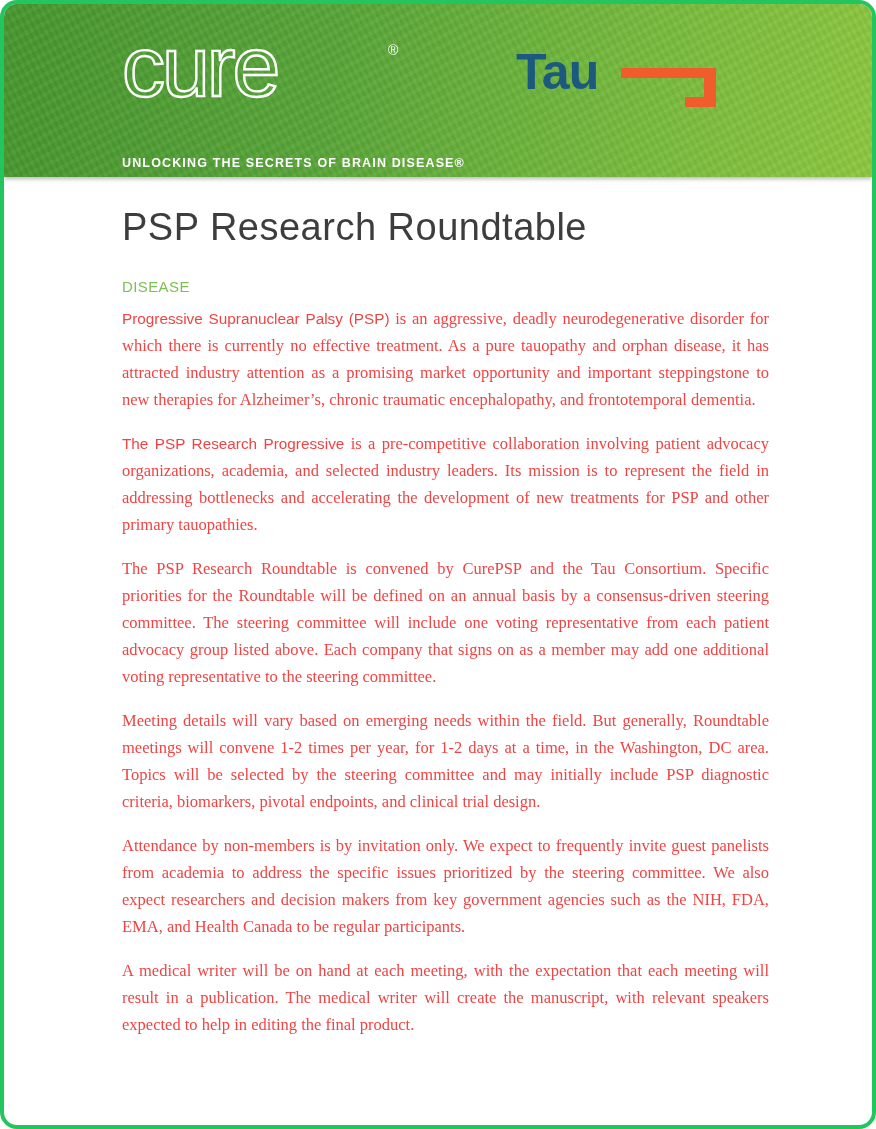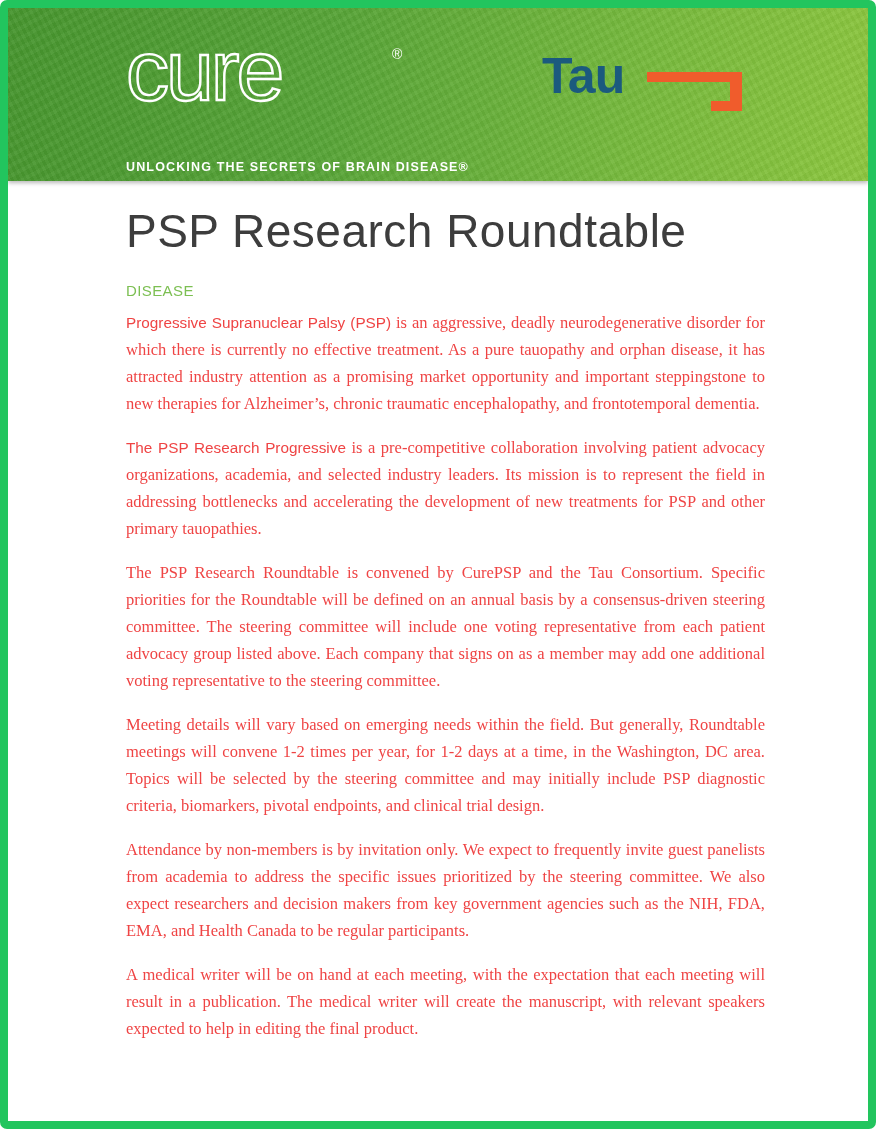--- a/index.html
+++ b/index.html
@@ -1,21 +1,21 @@
 <!DOCTYPE html>
 <html><head>
 <meta charset="utf-8">
 <style>
   * { margin:0; padding:0; box-sizing:border-box; }
   html,body { background:#ffffff; }
   .page {
     position:relative;
     width:876px; height:1129px;
-    border:8px solid #22c55e;
-    border-radius:7px;
+    border:4px solid #22c55e;
+    border-radius:17px;
     overflow:hidden;
     background:#ffffff;
     font-family:"Liberation Sans", sans-serif;
   }
   
   .banner {
     position:relative;
     width:100%; height:173px;
     background:linear-gradient(100deg, #46952e 0%, #57a437 38%, #74b83c 70%, #8cc63e 100%);
     box-shadow:0 2px 4px rgba(0,0,0,0.28);
@@ -31,36 +31,36 @@
   .psp {
     position:absolute; left:150px; top:2px;
     font-size:64px; line-height:1; font-weight:700; letter-spacing:-2px;
     font-family:"Liberation Sans", sans-serif;
   }
   .curepsp-reg { position:absolute; left:268px; top:-2px; font-size:14px; font-weight:400; }
   .curepsp-tagline {
     position:absolute; left:2px; top:64px;
     font-size:12.5px; font-weight:700; letter-spacing:1.15px; white-space:nowrap;margin-top:48px;
   }
-  .tau { position:absolute; left:534px; top:40px; width:310px; height:110px; z-index:2;text-align:center; }
+  .tau { position:absolute; left:512px; top:40px; width:310px; height:110px; z-index:2;text-align:center; }
   .tau-word {
     position:absolute; left:0; top:3px;
     font-size:50px; line-height:1; font-weight:700; letter-spacing:-1px; color:#1b5a7e;
   }
   .tau-bracket { position:absolute; left:105px; top:24px; width:95px; height:39px; }
   .consortium-word {
     position:absolute; left:0; top:62px;
     font-size:45px; line-height:1; font-weight:700; letter-spacing:-1.5px; color:#1b5a7e;
     white-space:nowrap;
   }
   
   .content { padding:30px 103px 0 118px; }
   .doc-title {
     font-family:"Liberation Sans", sans-serif;
-    font-size:46px; font-weight:300; letter-spacing:0.5px;
+    font-size:38px; font-weight:300; letter-spacing:0.5px;
     color:#3d3d3d; line-height:40px;
     margin-bottom:31px;
   }
   .section-heading {
     font-family:"Liberation Sans", sans-serif;
     font-size:15px; font-weight:400; letter-spacing:0.4px;
     color:#7cbf52; line-height:18px;
     margin:26px 0 9px 0;
   }
   .section-heading.first { margin-top:0; }

